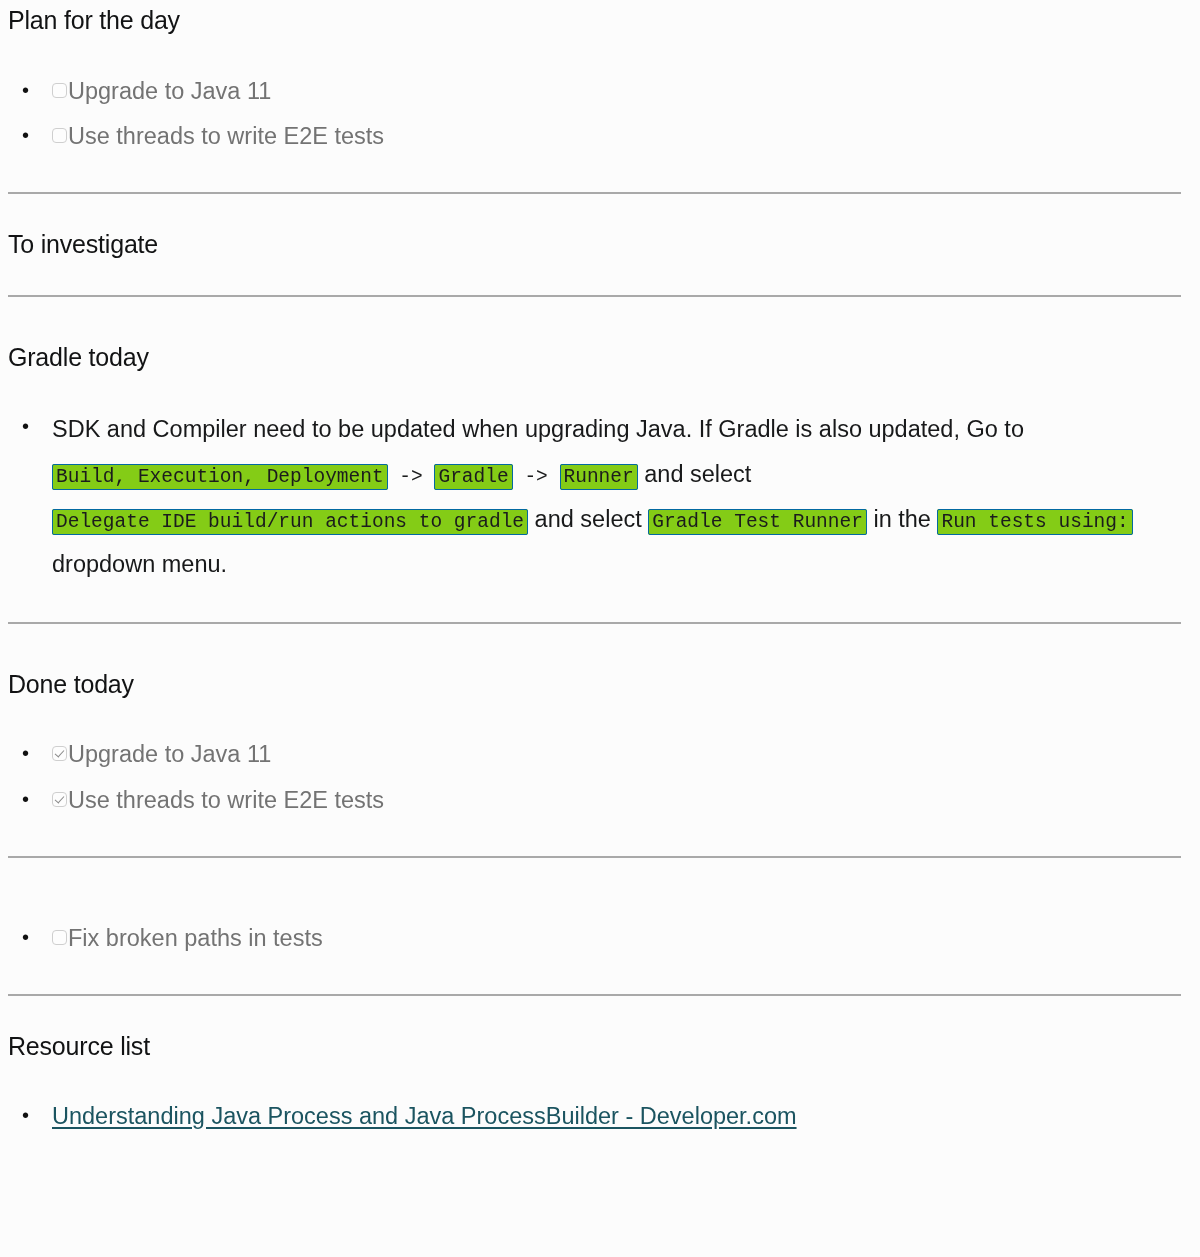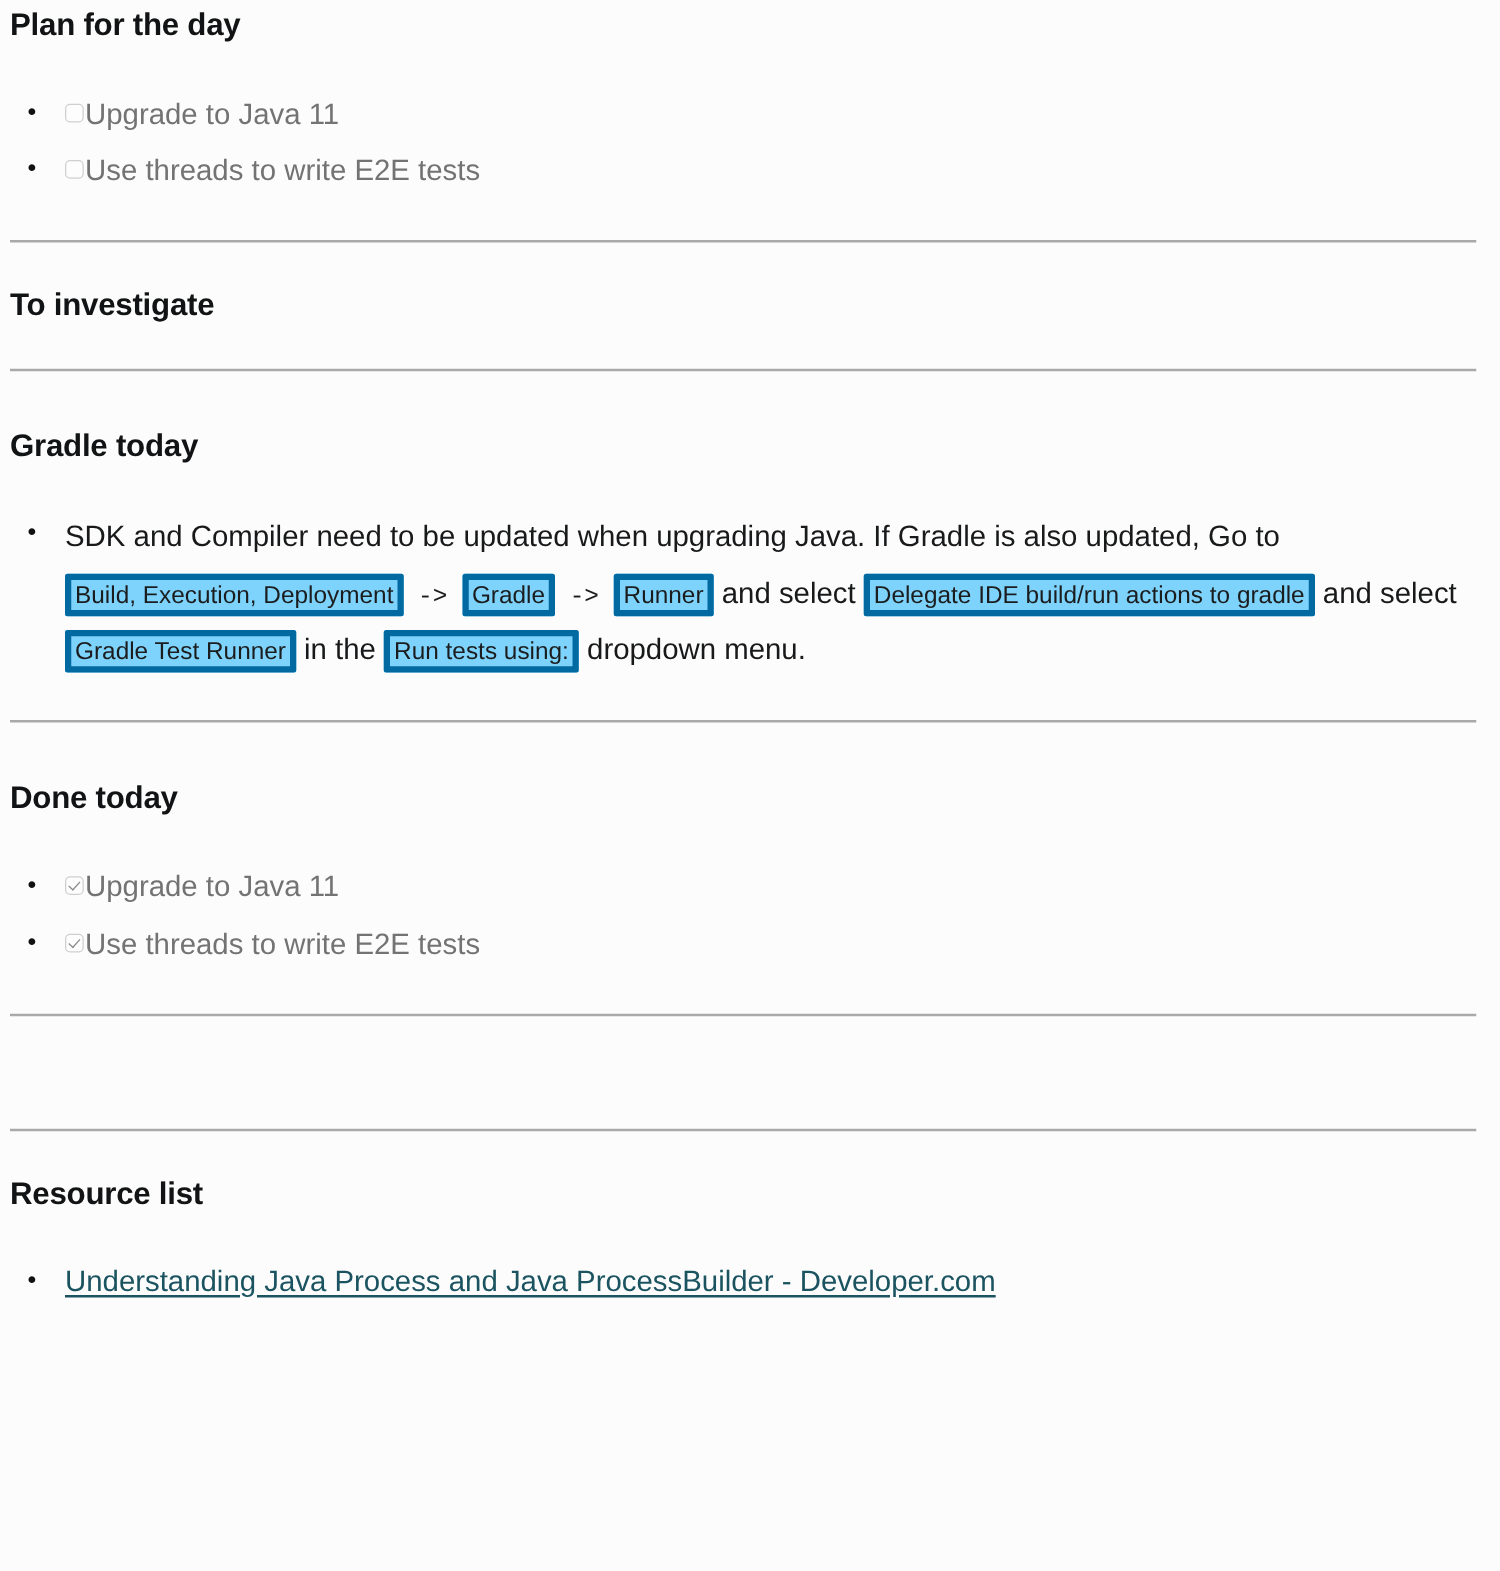--- a/index.html
+++ b/index.html
@@ -17,21 +17,21 @@
 
   .page {
     width: 1200px;
     box-sizing: border-box;
     padding: 0 8px;
   }
 
   .section-heading {
     font-family: "Liberation Sans", sans-serif;
     font-size: 25px;
-    font-weight: 700;
+    font-weight: 400;
     letter-spacing: -0.2px;
     color: #121314;
     margin: 0;
     padding: 0;
     line-height: 1.3;
   }
 
   .heading-block {
     padding-top: 4px;
     padding-bottom: 4px;
@@ -100,24 +100,24 @@
   }
 
   .task-label { color: #737373; }
 
   ul.bullets li {
     line-height: 1.92;
     padding-left: 44px;
   }
 
   code.inline-code {
-    font-family: Liberation Sans, sans-serif;
+    font-family: Liberation Mono, monospace;
     font-size: 19.5px;
-    background: #7dd3fc;
-    border: 5px solid #0369a1;
+    background: #84cc16;
+    border: 1px solid #0369a1;
     border-radius: 2px;
     padding: 1px 3px;
     color: #1b1c1d;
     white-space: pre;
     line-height: 1.3;
   }
 
   .arrow {
     font-family: "Liberation Mono", "DejaVu Sans Mono", monospace;
     font-size: 19.5px;
@@ -183,20 +183,25 @@
     </li>
     <li>
       <span class="checkbox checked"></span><span class="task-label">Use threads to write E2E tests</span>
     </li>
   </ul>
   <div class="gap-md"></div>
   <hr class="divider">
 
   <div class="gap-md"></div>
   <div class="gap-md"></div>
+  <ul class="tasklist">
+    <li>
+      <span class="checkbox"></span><span class="task-label">Fix broken paths in tests</span>
+    </li>
+  </ul>
   <div class="gap-md"></div>
   <hr class="divider">
 
   <div class="gap-md"></div>
   <div class="heading-block">
     <h2 class="section-heading">Resource list</h2>
   </div>
   <div class="gap-md"></div>
   <ul class="links">
     <li>

